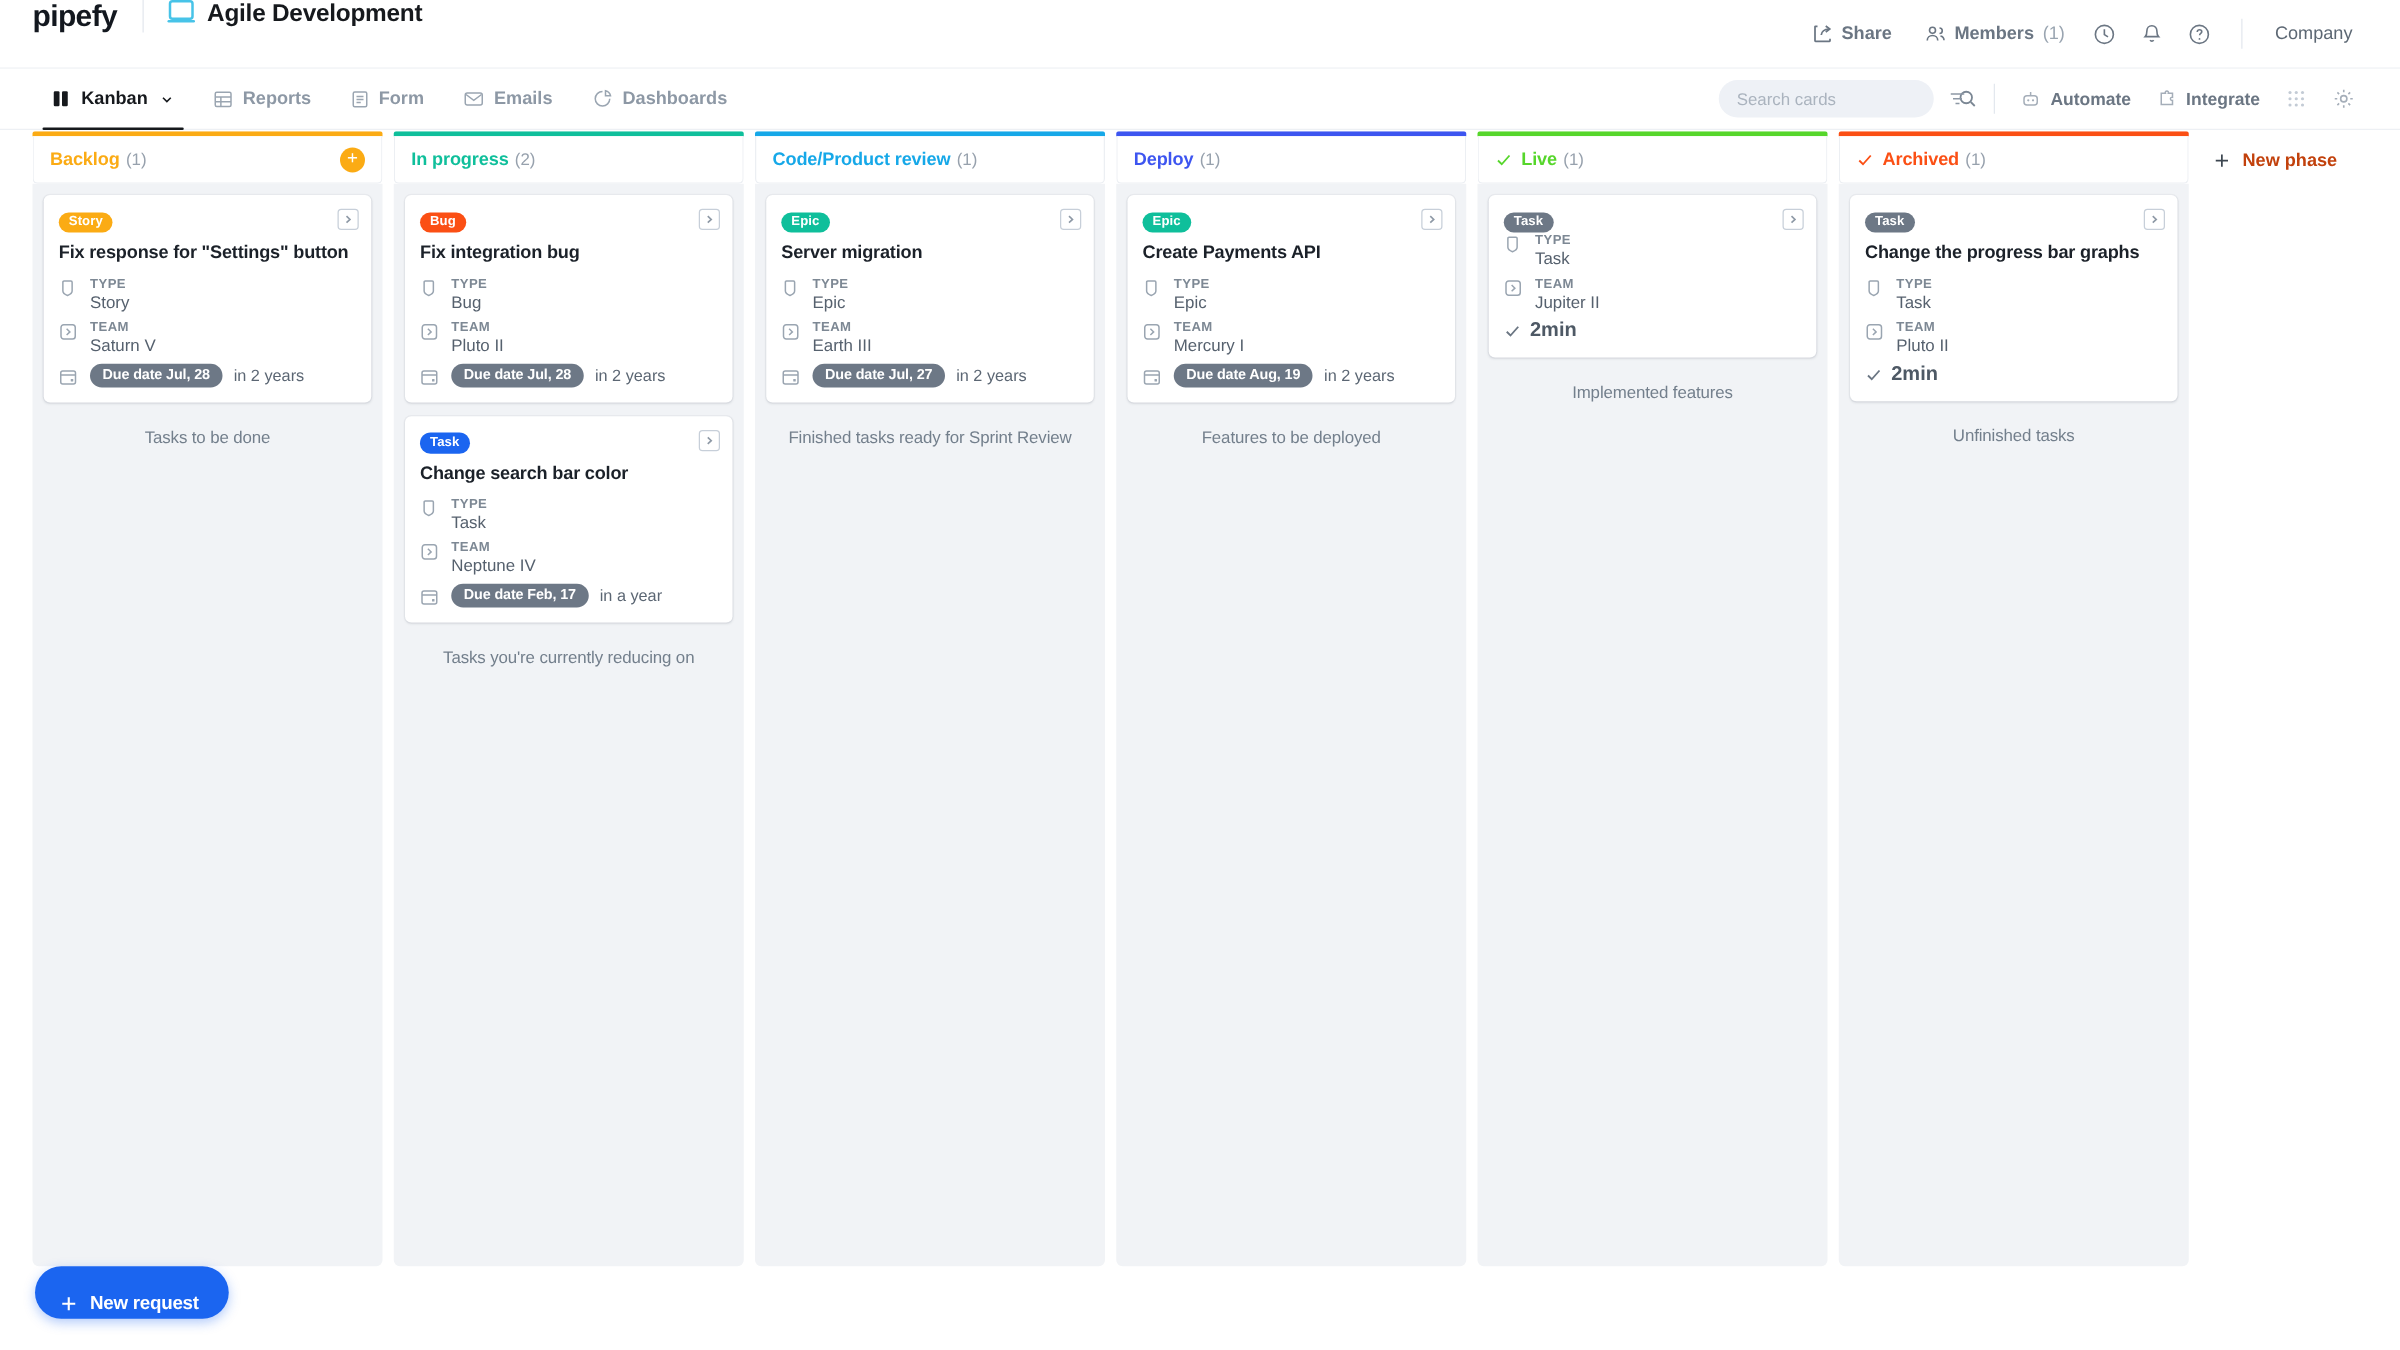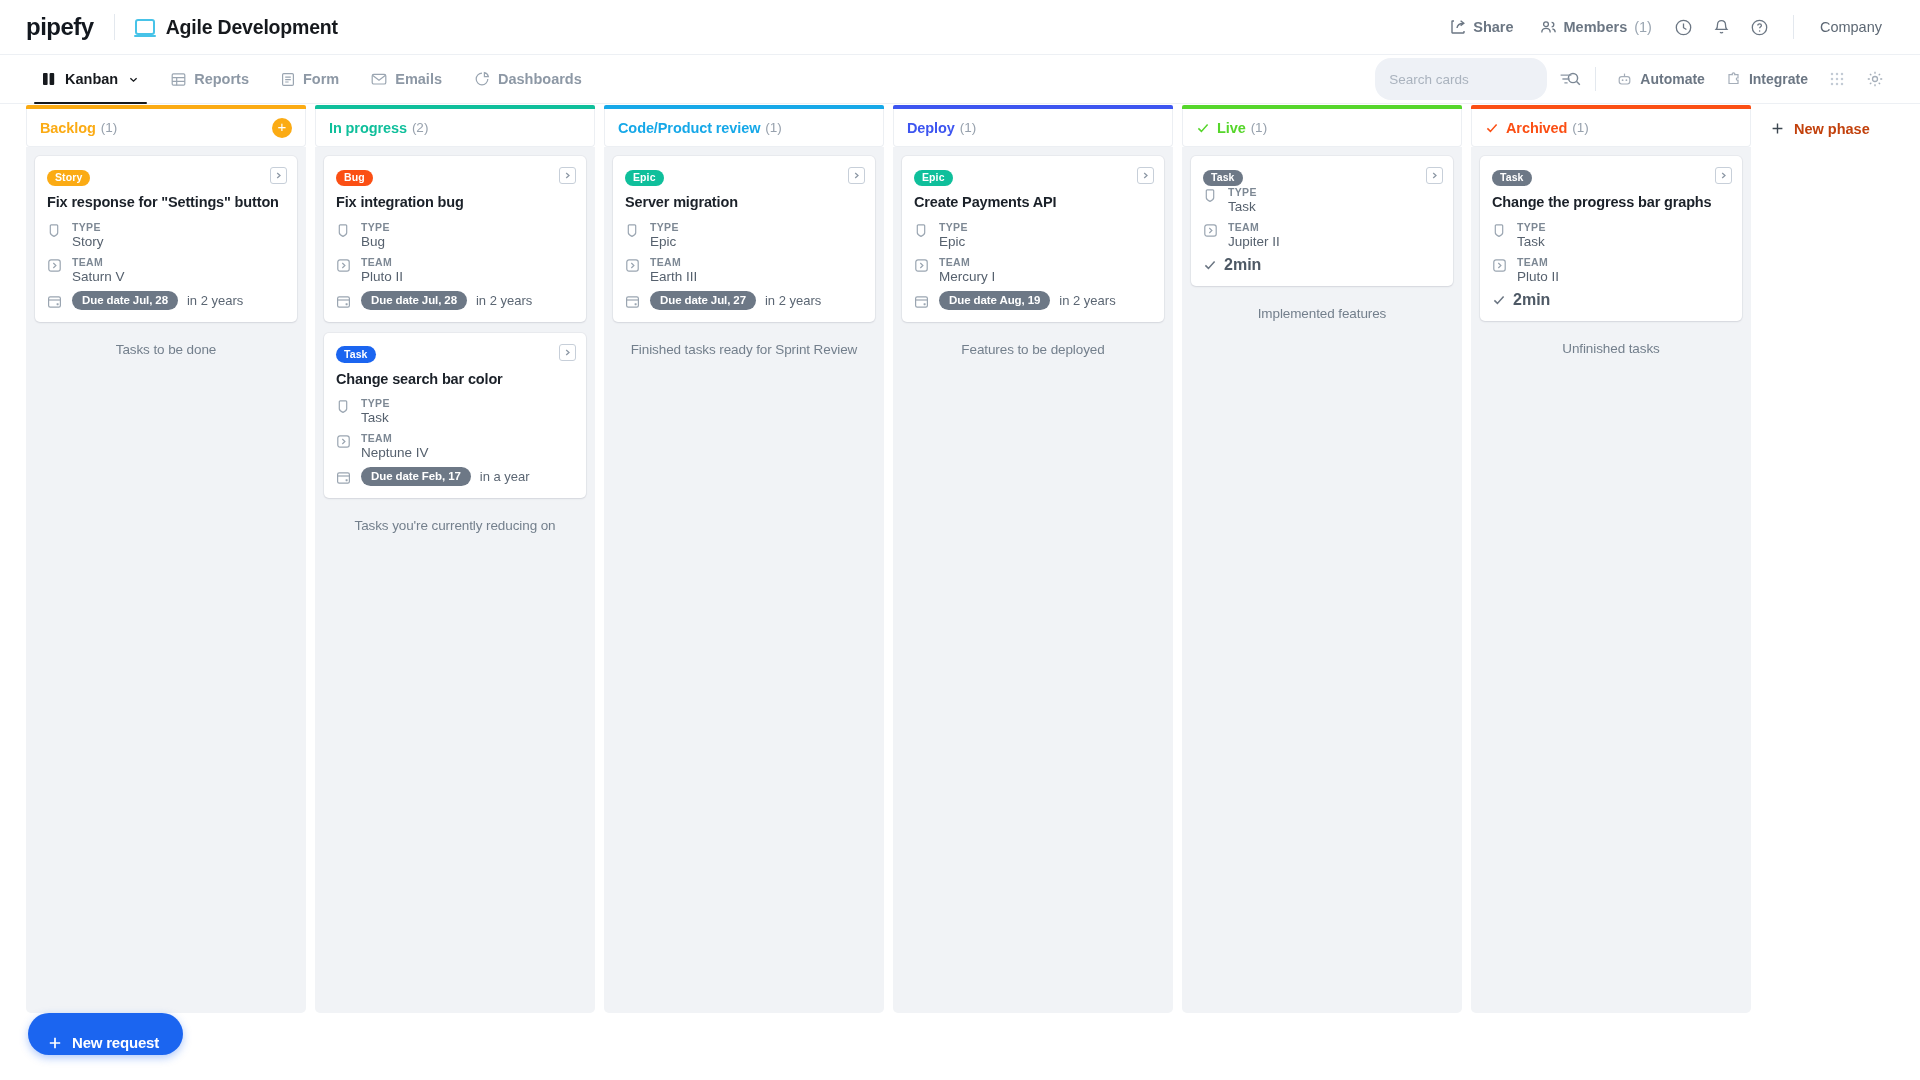--- a/index.html
+++ b/index.html
@@ -8,21 +8,21 @@
     width: 1920px; height: 1080px;
     font-family: "Liberation Sans", sans-serif;
     background: #ffffff;
     overflow: hidden;
     -webkit-font-smoothing: antialiased;
   }
 
   
   .topbar {
     height: 55px;
-    display: flex; align-items: center;
+    display: flex; 
     padding: 0 26px 0 26px;
     border-bottom: 1px solid #edf0f4;
     background: #fff;
   }
   .logo {
     font-size: 24px; font-weight: 700; letter-spacing: -0.5px;
     color: #13181f;
   }
   .topbar-div {
     width: 1px; height: 26px; background: #e3e8ee; margin: 0 20px;
@@ -69,21 +69,21 @@
     padding: 0 16px; cursor: pointer; position: relative;
   }
   .nav-item.active { color: #16191d; }
   .nav-item.active::after {
     content: ""; position: absolute; left: 8px; right: 8px; bottom: -1px;
     height: 2.5px; background: #16191d; border-radius: 2px;
   }
   .nav-chevron { margin-left: 2px; }
   .navbar-right { margin-left: auto; display: flex; align-items: center; }
   .search-box {
-    width: 172px; height: 42px; background: #eef1f6; border-radius: 16px;
+    width: 172px; height: 30px; background: #eef1f6; border-radius: 16px;
     display: flex; align-items: center; padding: 0 11px 0 14px;
   }
   .search-box input {
     border: none; background: transparent; outline: none; flex: 1;
     font-size: 13.5px; color: #6b7683; font-family: inherit;
   }
   .search-box input::placeholder { color: #aab3be; }
   .navbar-right .tb-sep { margin: 0 10px; }
   .nav-action {
     display: flex; align-items: center; gap: 7px;

